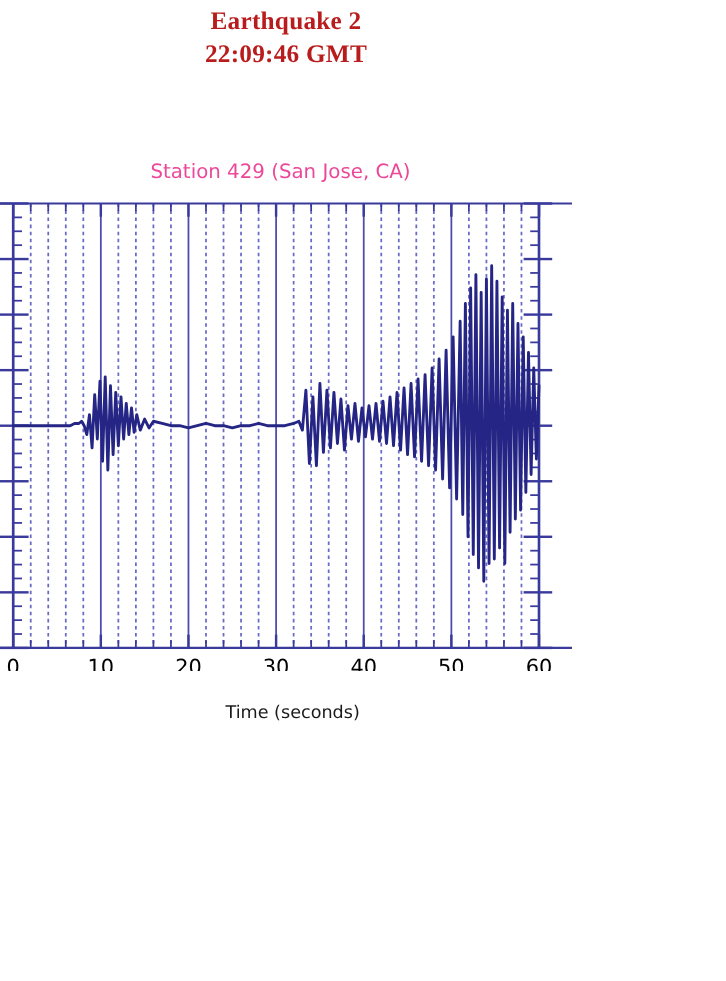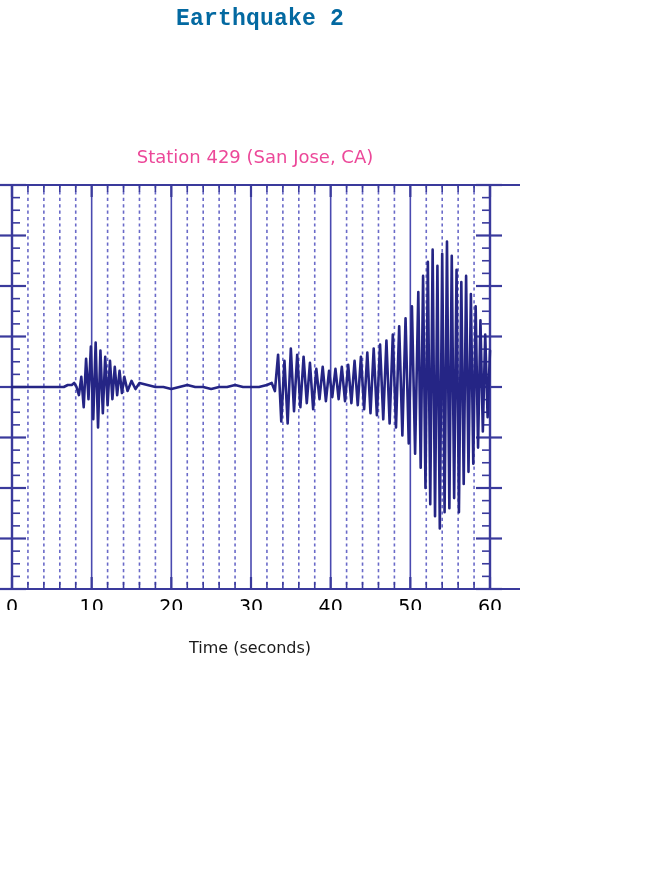--- a/index.html
+++ b/index.html
@@ -24,25 +24,25 @@
 
   
   .title-block {
     position: absolute;
     left: 0;
     top: 4px;
     width: 520px;
     text-align: center;
   }
   .title-line {
-    font-family: Liberation Mono, monospace;
+    font-family: Liberation Serif, serif;
     font-weight: bold;
     font-size: 23px;
     line-height: 30px;
-    color: #0369a1;
+    color: #b91c1c;
     letter-spacing: 0.2px;
   }
 
   
   .subtitle {
     position: absolute;
     left: 0;
     top: 146px;
     width: 510px;
     text-align: center;
@@ -59,21 +59,21 @@
     width: 520px;
     height: 440px;
   }
   #plot-svg {
     display: block;
   }
 
   
   .xaxis-title {
     position: absolute;
-    left: 0;
+    left: 16px;
     top: 638px;
     width: 500px;
     text-align: center;
     font-family: "DejaVu Sans", sans-serif;
     font-size: 16px;
     color: #1a1a1a;
   }
 
   .tick-label {
     font-family: "DejaVu Sans", sans-serif;
@@ -81,20 +81,21 @@
     fill: #000000;
   }
 </style>
 </head>
 <body>
 
 <div id="page">
 
   <div class="title-block">
     <div class="title-line">Earthquake 2</div>
+    <div class="title-line">22:09:46 GMT</div>
   </div>
 
   <div class="subtitle">Station 429 (San Jose, CA)</div>
 
   <div id="plot-area">
     <svg id="plot-svg" width="520" height="440" viewBox="0 0 520 440">
       <g id="g-minor">
           <line x1="27.933333333333334" y1="15" x2="27.933333333333334" y2="419" stroke="#6a6ac8" stroke-width="1.6" stroke-dasharray="3.2 3.2"></line>
           <line x1="43.86666666666667" y1="15" x2="43.86666666666667" y2="419" stroke="#6a6ac8" stroke-width="1.6" stroke-dasharray="3.2 3.2"></line>
           <line x1="59.800000000000004" y1="15" x2="59.800000000000004" y2="419" stroke="#6a6ac8" stroke-width="1.6" stroke-dasharray="3.2 3.2"></line>

